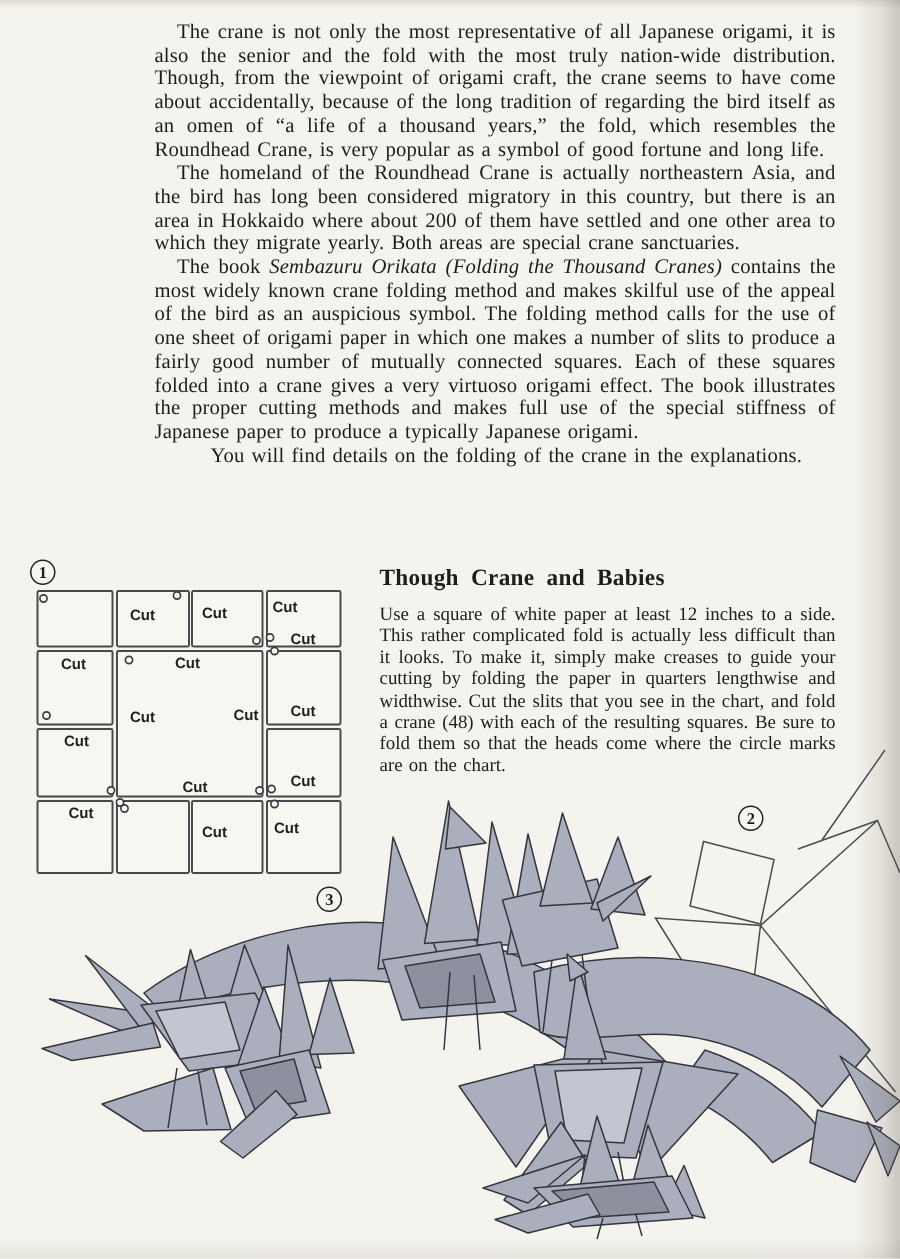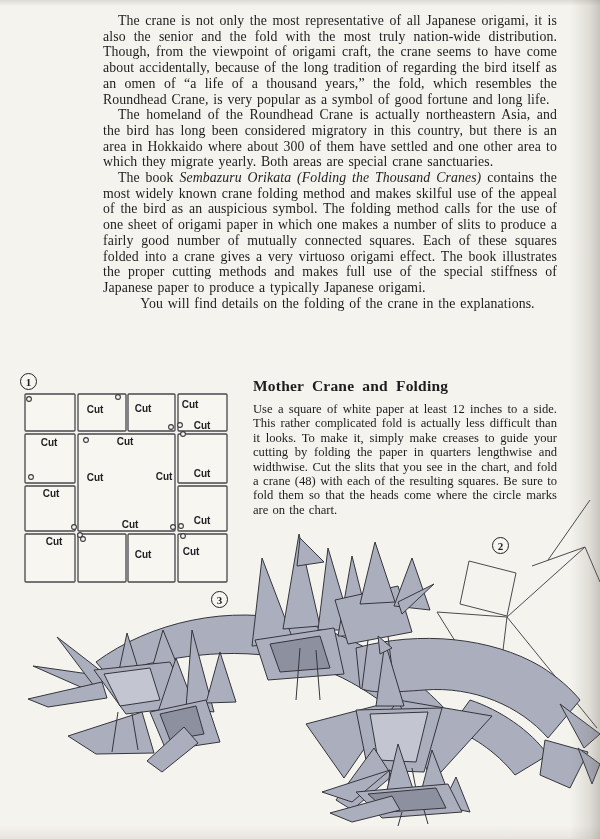--- a/index.html
+++ b/index.html
@@ -45,27 +45,27 @@
   svg.art{position:absolute;left:0;top:0;}
   .cutlbl{font-family:"Liberation Sans",sans-serif;font-size:10px;font-weight:600;fill:#1f1f22;}
 </style>
 </head>
 <body>
 
 <div class="page">
 
   <div class="text-block">
     <p>The crane is not only the most representative of all Japanese origami, it is also the senior and the fold with the most truly nation-wide distribution. Though, from the viewpoint of origami craft, the crane seems to have come about accidentally, because of the long tradition of regarding the bird itself as an omen of “a life of a thousand years,” the fold, which resembles the Roundhead Crane, is very popular as a symbol of good fortune and long life.</p>
-    <p>The homeland of the Roundhead Crane is actually northeastern Asia, and the bird has long been considered migratory in this country, but there is an area in Hokkaido where about 300 of them have settled and one other area to which they migrate yearly. Both areas are special crane sanctuaries.</p>
+    <p>The homeland of the Roundhead Crane is actually northeastern Asia, and the bird has long been considered migratory in this country, but there is an area in Hokkaido where about 200 of them have settled and one other area to which they migrate yearly. Both areas are special crane sanctuaries.</p>
     <p><span>The book </span><i>Sembazuru Orikata (Folding the Thousand Cranes)</i><span> contains the most widely known crane folding method and makes skilful use of the appeal of the bird as an auspicious symbol. The folding method calls for the use of one sheet of origami paper in which one makes a number of slits to produce a fairly good number of mutually connected squares. Each of these squares folded into a crane gives a very virtuoso origami effect. The book illustrates the proper cutting methods and makes full use of the special stiffness of Japanese paper to produce a typically Japanese origami.</span></p>
     <p class="p-last">You will find details on the folding of the crane in the explanations.</p>
   </div>
 
   <div class="right-col">
-    <h2>Mother Crane and Folding</h2>
+    <h2>Though Crane and Babies</h2>
     <p class="instr">Use a square of white paper at least 12 inches to a side. This rather complicated fold is actually less difficult than it looks. To make it, simply make creases to guide your cutting by folding the paper in quarters lengthwise and widthwise. Cut the slits that you see in the chart, and fold a crane (48) with each of the resulting squares. Be sure to fold them so that the heads come where the circle marks are on the chart.</p>
   </div>
 
   <svg class="art" width="600" height="839" viewBox="0 0 600 839">
 
     <g id="grid-group">
         <rect x="25" y="394" width="50" height="37" fill="#f8f6f1" stroke="#47474c" stroke-width="1.3" rx="1"></rect>
         <rect x="78" y="394" width="48" height="37" fill="#f8f6f1" stroke="#47474c" stroke-width="1.3" rx="1"></rect>
         <rect x="128" y="394" width="47" height="37" fill="#f8f6f1" stroke="#47474c" stroke-width="1.3" rx="1"></rect>
         <rect x="178" y="394" width="49" height="37" fill="#f8f6f1" stroke="#47474c" stroke-width="1.3" rx="1"></rect>

